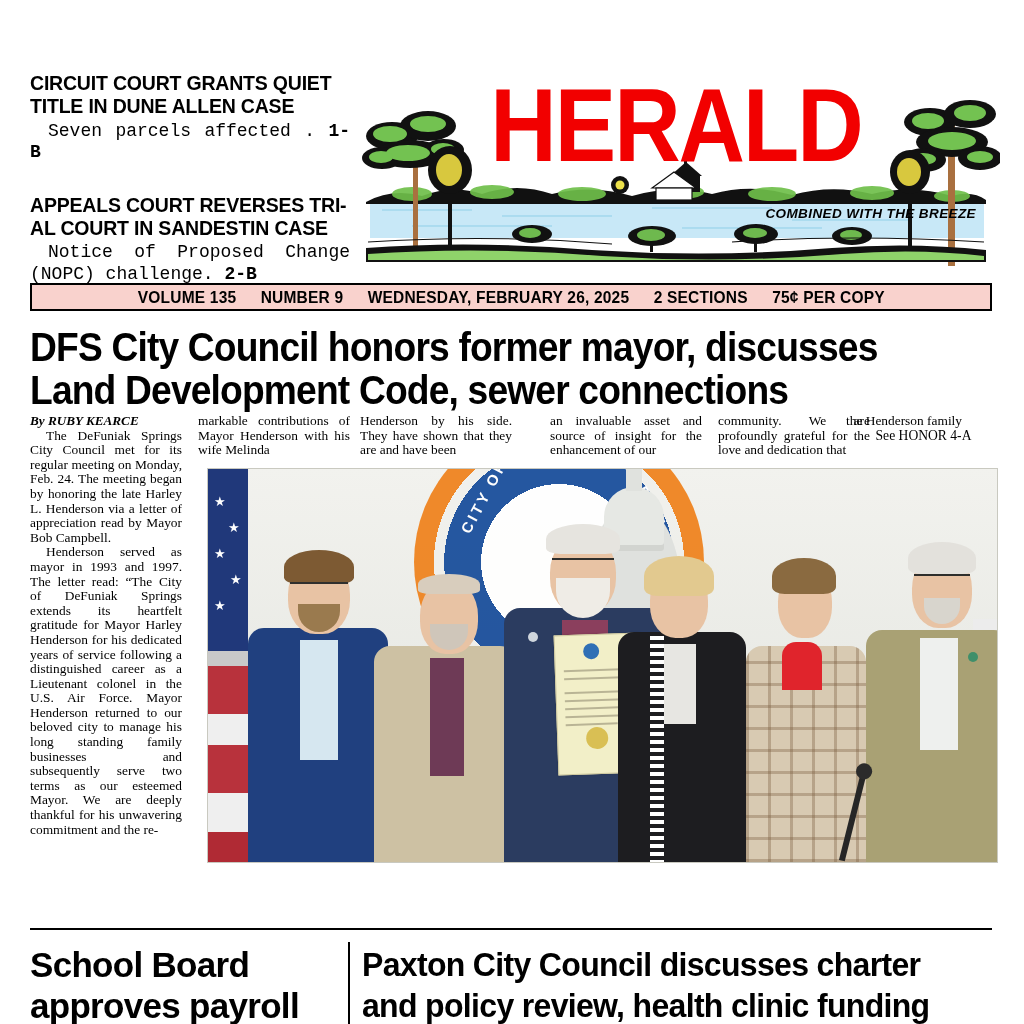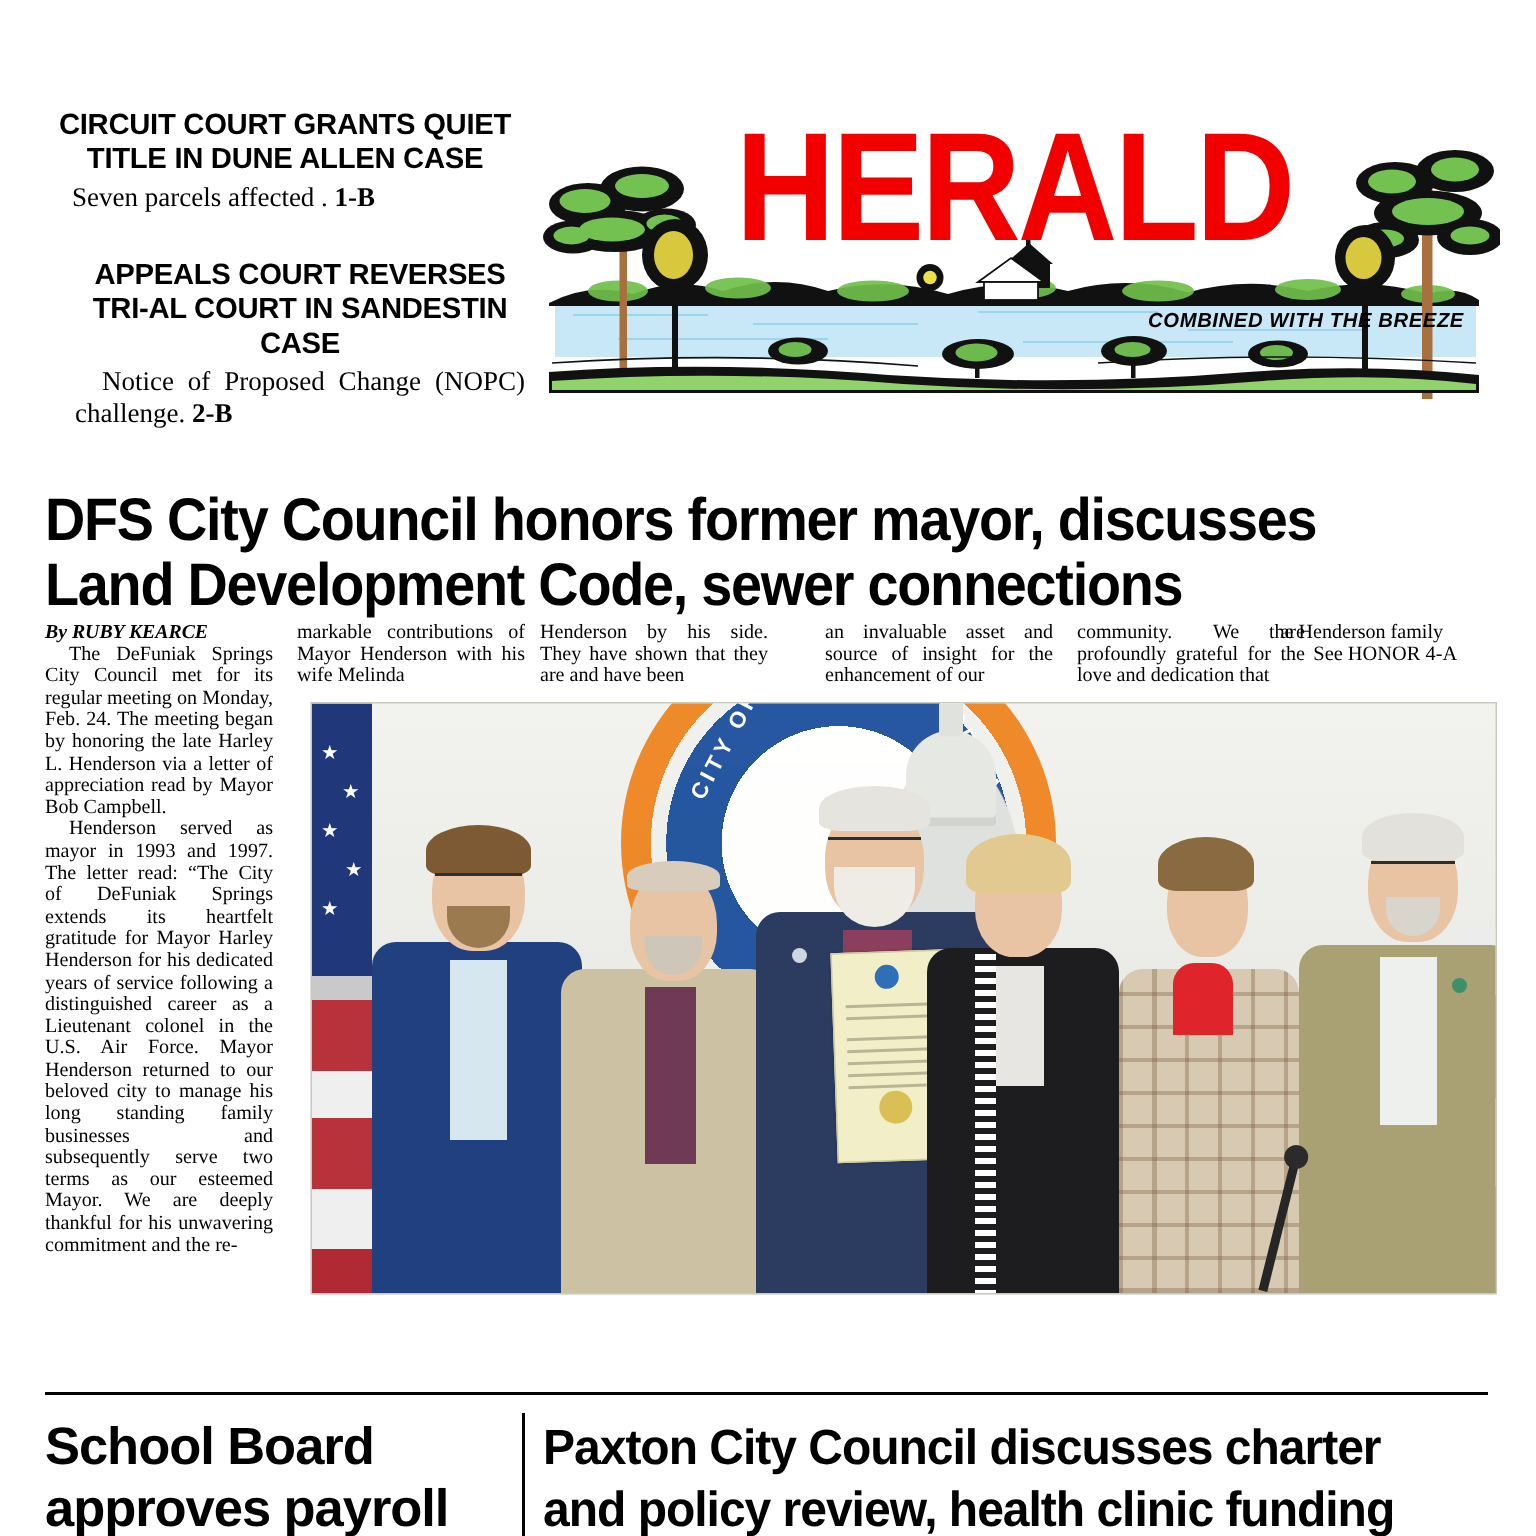--- a/index.html
+++ b/index.html
@@ -13,24 +13,23 @@
   .page{position:relative;width:1024px;height:1024px;}
 
   
   .teasers{position:absolute;left:30px;top:72px;width:320px;}
   .teaser{margin-bottom:24px;}
   .teaser-head{
     font-family:"Liberation Sans", sans-serif;
     font-weight:bold;font-size:19.5px;line-height:1.17;
     letter-spacing:-0.2px;
     text-transform:uppercase;
-    text-align:center;
   }
   .teaser-sub{
-    font-family:Liberation Serif, serif;
+    font-family:Liberation Mono, monospace;
     font-size:18px;line-height:1.2;margin-top:3px;
     text-align:justify;text-justify:inter-word;
     text-indent:18px;
   }
   .teaser-sub b{font-weight:bold;}
 
   
   .masthead{position:absolute;left:352px;top:58px;width:648px;height:218px;}
   .mh-art{position:absolute;left:0;top:26px;width:648px;height:192px;overflow:hidden;}
   .mh-toprow{
@@ -191,21 +190,21 @@
 </head>
 <body>
 
 <div class="page">
 
   <div class="teasers">
     <div class="teaser">
       <div class="teaser-head">CIRCUIT COURT GRANTS QUIET TITLE IN DUNE ALLEN CASE</div>
       <div class="teaser-sub"><span>Seven parcels affected . </span><b>1-B</b></div>
     </div>
-    <div class="teaser" style="margin-top:30px;margin-left:20px;">
+    <div class="teaser" style="margin-top:30px;">
       <div class="teaser-head">APPEALS COURT REVERSES TRI-AL COURT IN SANDESTIN CASE</div>
       <div class="teaser-sub"><span>Notice of Proposed Change (NOPC) challenge. </span><b>2-B</b></div>
     </div>
   </div>
 
   <div class="masthead">
     <div class="mh-art">
       <svg width="648" height="192" viewBox="0 0 648 192" aria-hidden="true">
         <rect x="0" y="0" width="648" height="192" fill="#ffffff"></rect>
 
@@ -318,20 +317,25 @@
         <g stroke="#111" stroke-width="1.1" fill="none">
           <path d="M16 158 Q140 150 260 160"></path>
             <path d="M380 158 Q500 150 632 158"></path>
         </g>
       </svg>
     </div>
     <div class="mh-herald">HERALD</div>
     <div class="mh-combined">COMBINED WITH THE BREEZE</div>
   </div>
 
+  <div class="volbar">
+    <div class="volbar-inner">
+      <span>VOLUME 135</span><span>NUMBER 9</span><span>WEDNESDAY, FEBRUARY 26, 2025</span><span>2 SECTIONS</span><span>75¢ PER COPY</span>
+    </div>
+  </div>
 
   <div class="mainhead">DFS City Council honors former mayor, discusses Land Development Code, sewer connections</div>
 
   <div class="cols">
     <div class="col col1">
       <div class="byline">By RUBY KEARCE</div>
       <p class="indent">The DeFuniak Springs City Council met for its regular meeting on Monday, Feb. 24. The meeting began by honoring the late Harley L. Henderson via a letter of appreciation read by Mayor Bob Campbell.</p>
       <p class="indent">Henderson served as mayor in 1993 and 1997. The letter read: “The City of DeFuniak Springs extends its heartfelt gratitude for Mayor Harley Henderson for his dedicated years of service following a distinguished career as a Lieutenant colonel in the U.S. Air Force. Mayor Henderson returned to our beloved city to manage his long standing family businesses and subsequently serve two terms as our esteemed Mayor. We are deeply thankful for his unwavering commitment and the re-</p>
     </div>
     <div class="col col2">

